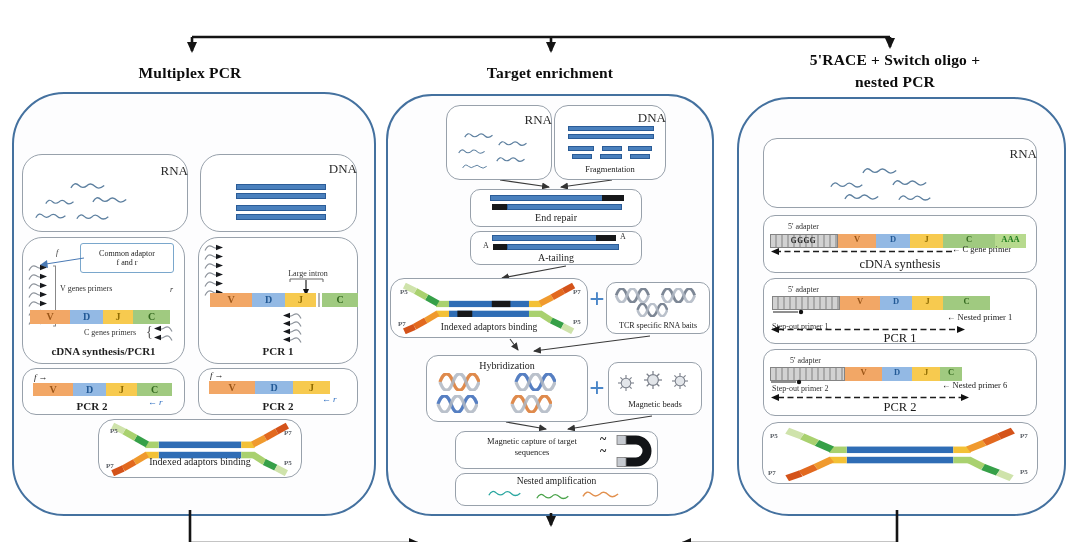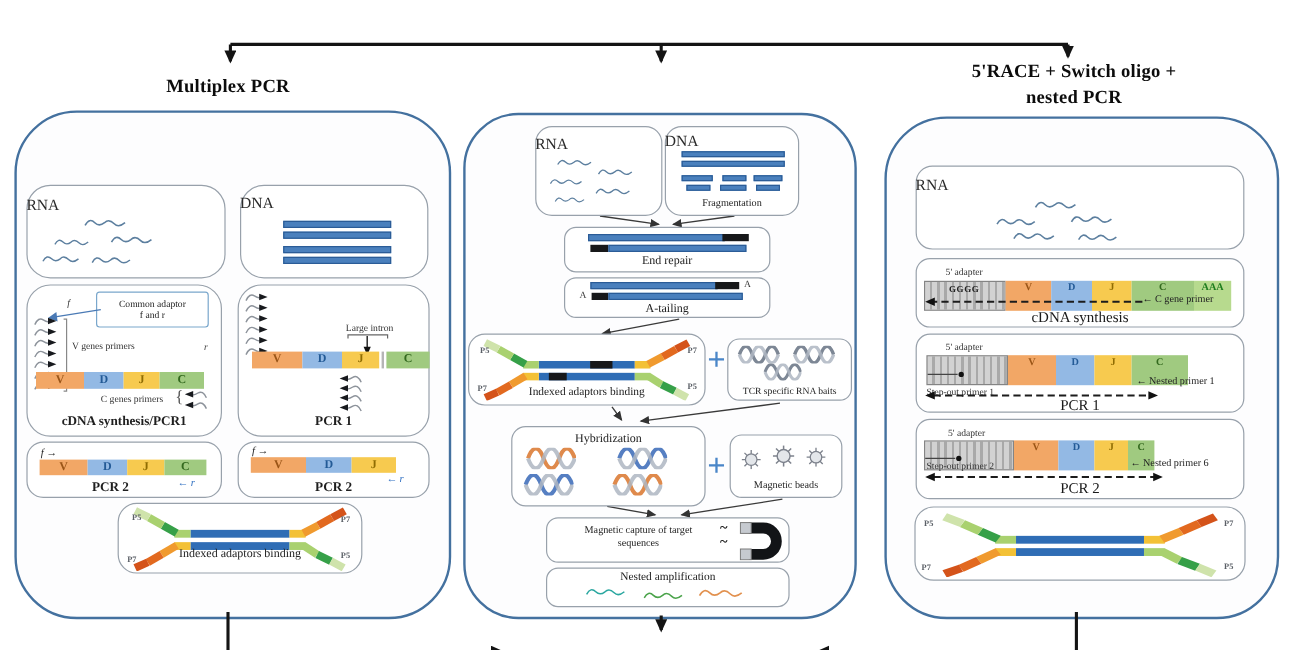--- a/index.html
+++ b/index.html
@@ -2,30 +2,30 @@
 <html><head>
 <meta charset="utf-8">
 <style>
   html,body{margin:0;padding:0;background:#fff;}
   #canvas{position:relative;width:1075px;height:542px;background:#fff;overflow:hidden;
           font-family:Liberation Serif, serif;color:#1c1c1c;margin-top:32px;}
   .t{position:absolute;}
   .panel{position:absolute;background:#fdfdfe;border:2.4px solid #44719f;border-radius:52px;}
   .bx{position:absolute;background:#fff;border:1.3px solid #98a1ab;border-radius:14px;box-sizing:border-box;} .r10{border-radius:10px;} .r20{border-radius:20px;}
   .btitle{position:absolute;font-size:15.5px;font-weight:bold;color:#0c0c0c;text-align:center;letter-spacing:.2px;}
-  .lbl{position:absolute;font-size:13px;color:#2b2b2b;text-align:left;}
+  .lbl{position:absolute;font-size:13px;color:#2b2b2b;text-align:right;}
   .cap{position:absolute;font-size:11px;color:#1f1f1f;text-align:center;font-weight:600;}
   .cap10{position:absolute;font-size:10px;color:#222;text-align:center;font-weight:400;}
   .cap12{position:absolute;font-size:12.5px;color:#1a1a1a;text-align:center;font-weight:400;}
   .tiny8{position:absolute;font-size:8px;color:#333;white-space:nowrap;}
   .p57{position:absolute;font-size:7px;color:#5a5f66;font-weight:bold;white-space:nowrap;}
   .bar{position:absolute;display:flex;height:14px;font-weight:bold;font-size:10px;line-height:14px;text-align:center;}
   .bar span{display:block;height:100%;}
   .bar13{height:13px;line-height:13px;}
-  .bar11{height:25px;line-height:11px;font-size:8.5px;}
+  .bar11{height:14px;line-height:11px;font-size:8.5px;}
   .sv{background:#f2a766;color:#9a5517;}
   .sd{background:#93b9e4;color:#235a96;}
   .sj{background:#f7ca4f;color:#8f6c02;}
   .sc{background:#a0ca80;color:#33691e;}
   .saaa{background:#b7da8e;color:#1e7d1e;font-size:8.5px;}
   .grayseg{background:repeating-linear-gradient(90deg,#d2d2d2 0 4px,#a9a9a9 4px 6px);
            border:1px solid #848484;box-sizing:border-box;display:flex;justify-content:flex-end;align-items:center;}
   .gggg{font-style:normal;font-size:7.5px;font-weight:bold;color:#222;letter-spacing:.5px;padding-right:1px;}
   .dbar{position:absolute;background:#4a80bd;border:1px solid #2b5c97;box-sizing:border-box;}
   .blk{position:absolute;background:#17181a;}
@@ -113,20 +113,21 @@
     <path class="lt" d="M500,148 L549,155" marker-end="url(#ms1)"></path>
     <path class="lt" d="M612,148 L561,155" marker-end="url(#ms1)"></path>
     <path class="lt" d="M566,234 L502,246" marker-end="url(#ms1)"></path>
     <path class="lt" d="M510,307 L518,318" marker-end="url(#ms1)"></path>
     <path class="lt" d="M650,304 L534,319" marker-end="url(#ms1)"></path>
     <path class="lt" d="M506,390 L546,397" marker-end="url(#ms1)"></path>
     <path class="lt" d="M652,384 L568,397" marker-end="url(#ms1)"></path>
   </svg>
 
   <div class="btitle" style="left:90px;top:32px;width:200px;">Multiplex PCR</div>
+  <div class="btitle" style="left:450px;top:32px;width:200px;">Target enrichment</div>
   <div class="btitle" style="left:765px;top:19px;width:260px;">5'RACE + Switch oligo +</div>
   <div class="btitle" style="left:765px;top:41px;width:260px;">nested PCR</div>
 
   <div class="bx r20" style="left:22px;top:122px;width:166px;height:78px;"></div>
   <div class="lbl" style="left:22px;top:131px;width:166px;">RNA</div>
   <svg class="t c-steel" style="left:30px;top:145px" width="150" height="50">
     <use href="#wave" x="40" y="5" width="36" height="9"></use>
       <use href="#wave" x="15" y="21" width="30" height="9"></use>
     <use href="#wave" x="62" y="19" width="36" height="9"></use>
       <use href="#wave" x="5" y="35" width="32" height="9"></use>

